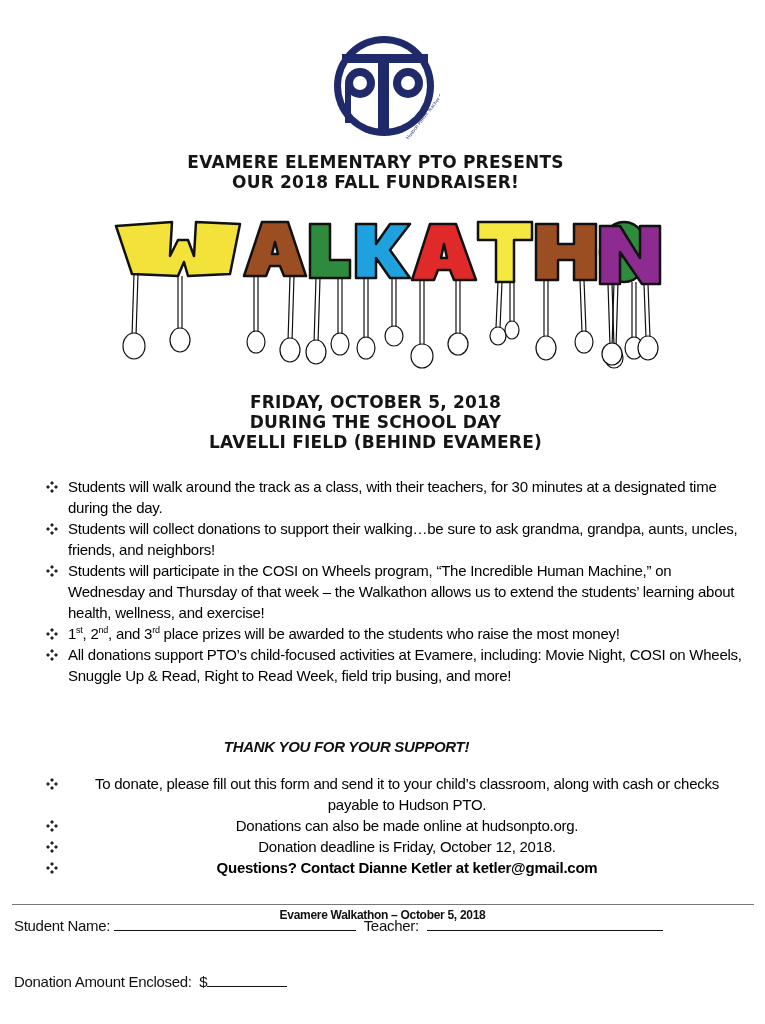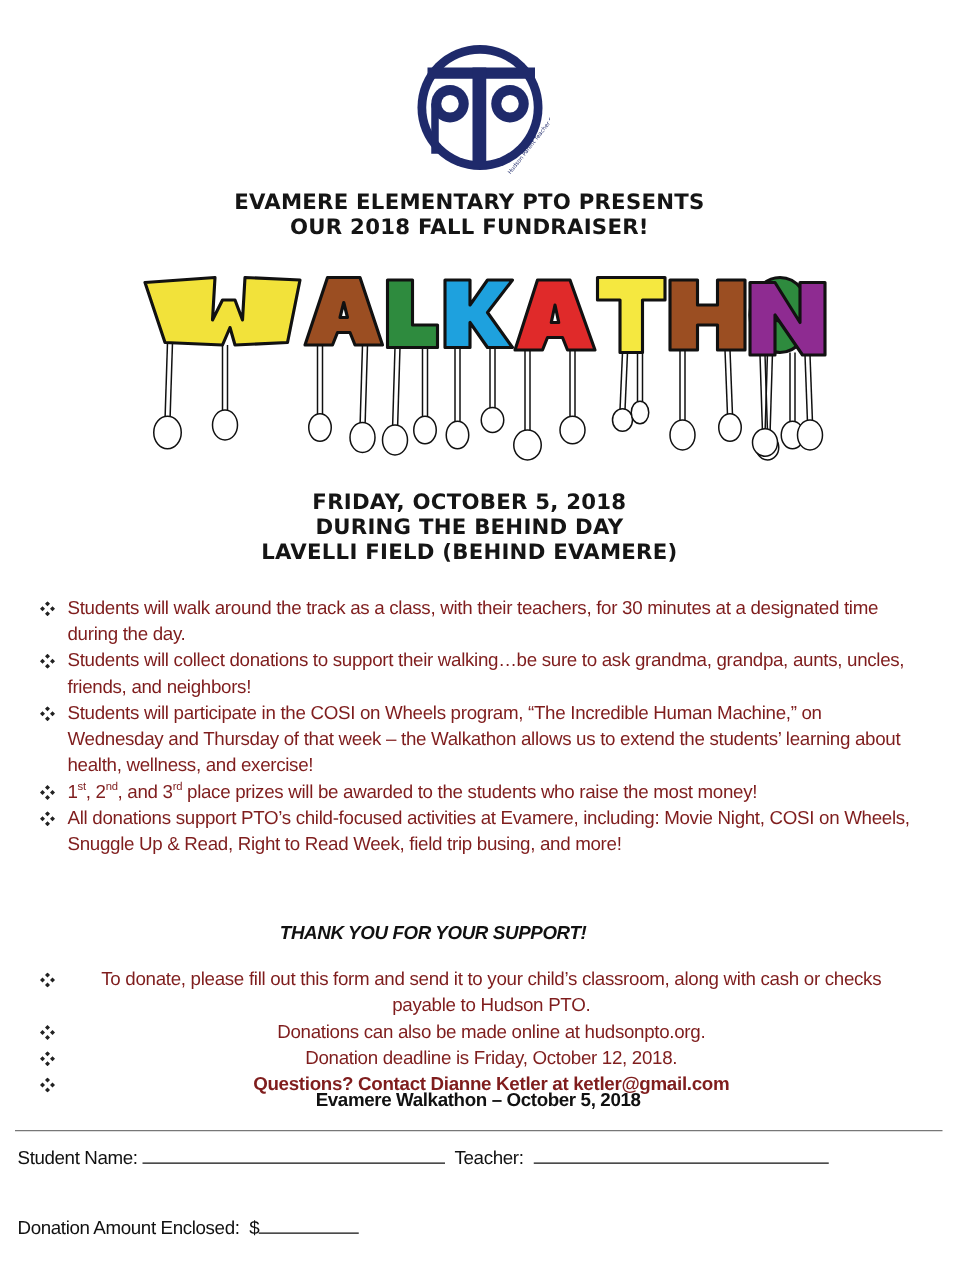--- a/index.html
+++ b/index.html
@@ -13,41 +13,41 @@
       font-family: "DejaVu Sans", sans-serif; font-weight: bold; color: #151515;
       letter-spacing: 0.2px;
     }
     .headline.h1 { top: 152px; font-size: 17px; line-height: 20px; }
     .headline.h2 { top: 392px; font-size: 17px; line-height: 20px; }
     .headline div { white-space: nowrap; }
 
     .walkathon { position: absolute; left: 112px; top: 216px; width: 548px; height: 160px; }
 
     .bullets {
-      position: absolute; left: 32px; width: 700px;
+      position: absolute; left: 46px; width: 700px;
       font-family: "Liberation Sans", sans-serif; font-size: 15px; line-height: 21px;
-      color: #7f1d1d; list-style: none;
+      color: #000000; list-style: none;
     }
     .bullets.b1 { top: 476px; }
     .bullets.b2 { top: 773px; text-align: center; }
     .bullets li { position: relative; padding-left: 22px; letter-spacing: -0.25px; }
     .bullets li .diamond { position: absolute; left: 0; top: 5px; width: 12px; height: 12px; }
     .bullets li.bold-italic { font-weight: bold; }
     sup { font-size: 9px; line-height: 0; vertical-align: super; }
 
     .thanks {
       position: absolute; left: 0; width: 681px; top: 738px; text-align: center;
       font-weight: bold; font-style: italic; font-size: 15px; letter-spacing: -0.3px; padding-left: 12px;
     }
 
     .divider { position: absolute; left: 12px; top: 904px; width: 742px; height: 0; border-top: 1px solid #777; }
 
     .form-title {
-      position: absolute; left: 0; width: 765px; top: 872px; text-align: center;
-      font-weight: bold; font-size: 15px; letter-spacing: -0.3px;
+      position: absolute; left: 0; width: 765px; top: 908px; text-align: center;
+      font-weight: bold; font-size: 12px; letter-spacing: -0.3px;
     }
     .form-row { position: absolute; left: 14px; font-size: 15px; letter-spacing: -0.3px; white-space: nowrap; }
     .form-row.r1 { top: 916px; text-align: right; }
     .form-row.r2 { top: 972px; }
     .blank { display: inline-block; border-bottom: 1.5px solid #111; height: 15px; vertical-align: baseline; }
     .blank.name { width: 242px; margin-right: 4px; }
     .blank.teacher { width: 236px; margin-left: 4px; }
     .blank.amount { width: 80px; }
   </style>
 </head>
@@ -161,21 +161,21 @@
       <line x1="16" y1="62" x2="18" y2="124"></line>
     <line x1="48" y1="62" x2="50" y2="116"></line>
       <line x1="52" y1="62" x2="54" y2="116"></line>
     <ellipse cx="16" cy="132" rx="10" ry="11"></ellipse>
     <ellipse cx="52" cy="126" rx="10" ry="12"></ellipse>
   </g>
 </svg>
 
 <div class="headline h2">
   <div>FRIDAY, OCTOBER 5, 2018</div>
-  <div>DURING THE BEHIND DAY</div>
+  <div>DURING THE SCHOOL DAY</div>
   <div>LAVELLI FIELD (BEHIND EVAMERE)</div>
 </div>
 
 <ul class="bullets b1">
   <li>
     <svg class="diamond" viewBox="0 0 12 12">
         <g fill="#222">
           <path d="M6 0 L8 2 L6 4 L4 2Z"></path>
           <path d="M6 8 L8 10 L6 12 L4 10Z"></path>
           <path d="M0 6 L2 4 L4 6 L2 8Z"></path>

